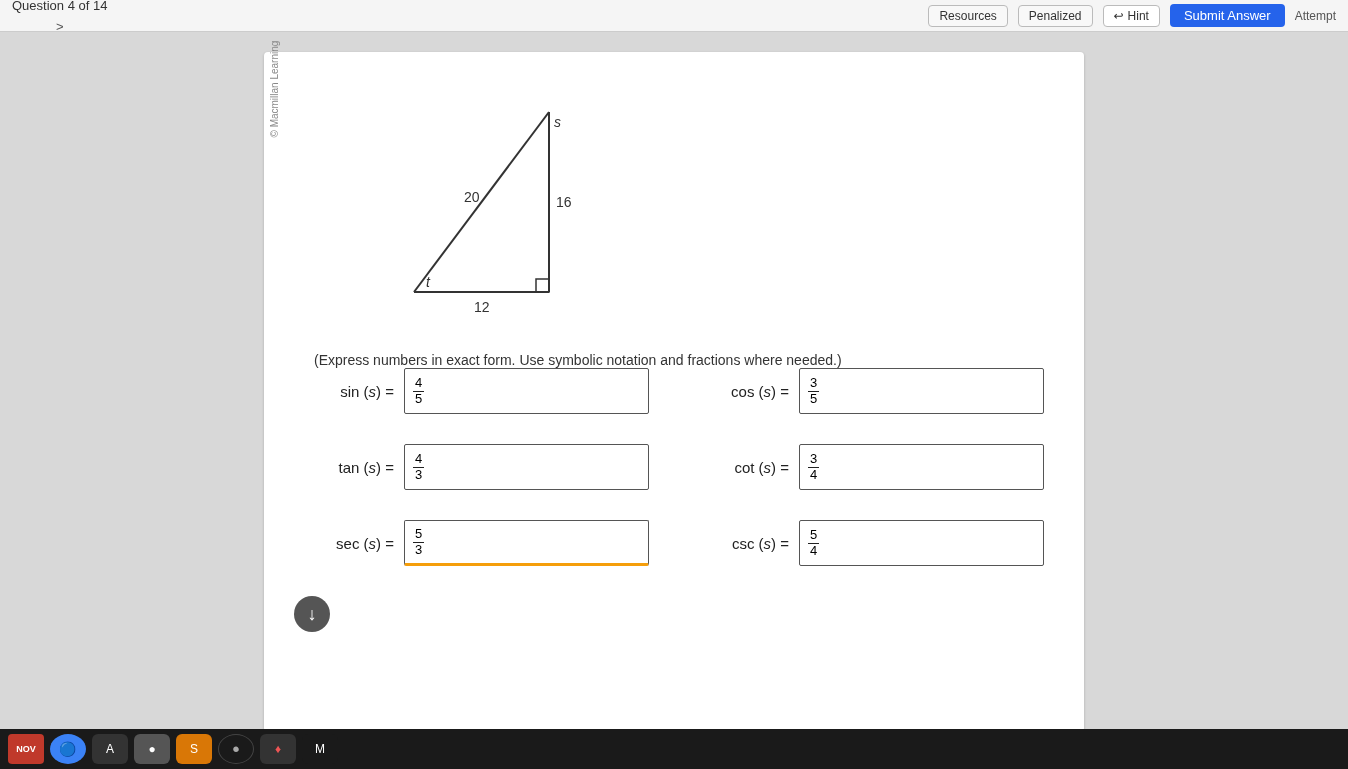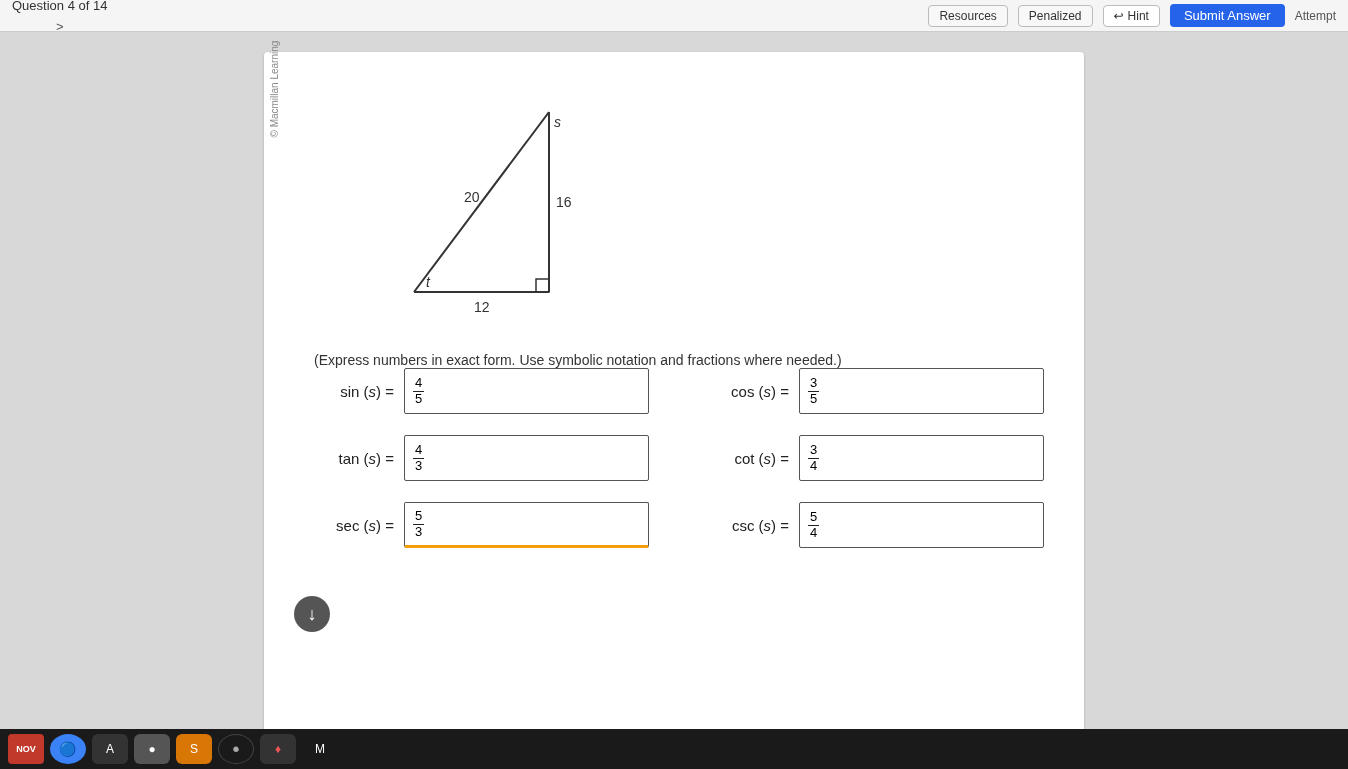--- a/index.html
+++ b/index.html
@@ -133,21 +133,21 @@
 
     .instruction-note {
       font-size: 14px;
       color: #333;
     }
 
     
     .trig-grid {
       display: grid;
       grid-template-columns: 1fr 1fr;
-      gap: 21px 60px;
+      gap: 30px 60px;
     }
 
     .trig-row {
       display: flex;
       align-items: center;
       gap: 10px;
     }
 
     .trig-label {
       font-size: 15px;

